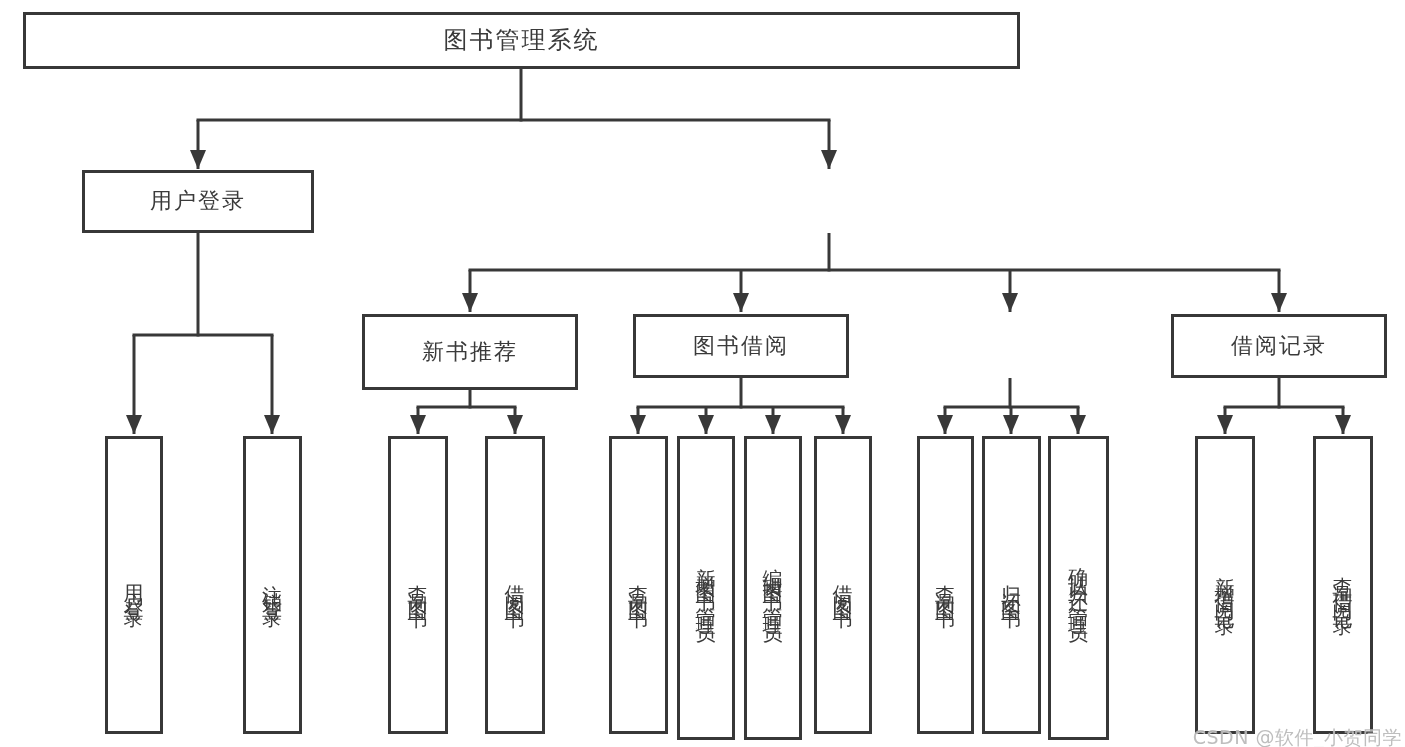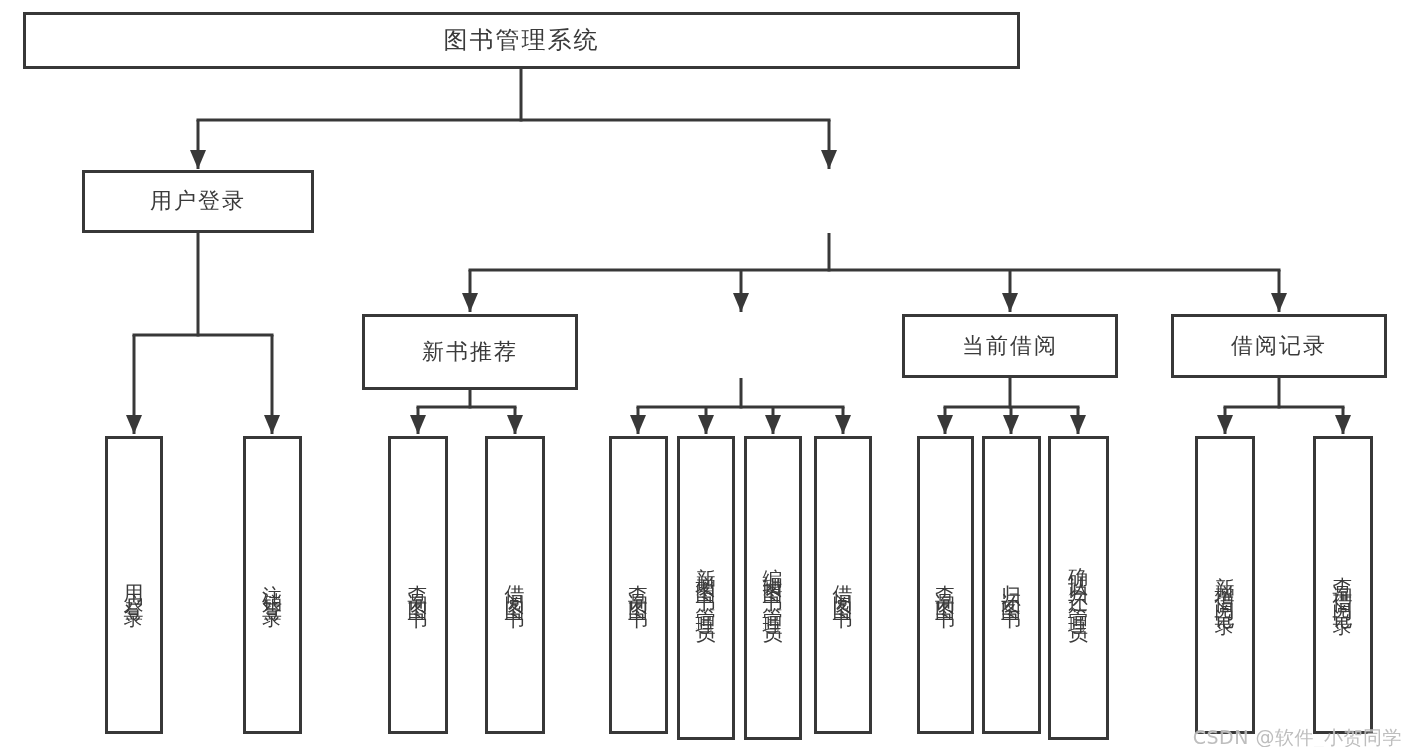--- a/index.html
+++ b/index.html
@@ -108,21 +108,21 @@
       <line x1="1225" y1="407" x2="1225" y2="434" marker-end="url(#ah)"></line>
       <line x1="1343" y1="407" x2="1343" y2="434" marker-end="url(#ah)"></line>
     </g>
   </svg>
 
   <div class="node root" style="left:23px; top:12px; width:997px; height:57px;">图书管理系统</div>
 
   <div class="node" style="left:82px; top:170px; width:232px; height:63px;">用户登录</div>
 
   <div class="node" style="left:362px; top:314px; width:216px; height:76px;">新书推荐</div>
-  <div class="node" style="left:902px; top:314px; width:216px; height:64px;">当前借阅</div>
+  <div class="node" style="left:633px; top:314px; width:216px; height:64px;">图书借阅</div>
   <div class="node" style="left:1171px; top:314px; width:216px; height:64px;">借阅记录</div>
 
   <div class="node vnode" style="left:105px; top:436px; width:58px; height:298px;">用户登录</div>
   <div class="node vnode" style="left:243px; top:436px; width:59px; height:298px;">注销登录</div>
 
   <div class="node vnode" style="left:388px; top:436px; width:60px; height:298px;">查询图书</div>
   <div class="node vnode" style="left:485px; top:436px; width:60px; height:298px;">借阅图书</div>
 
   <div class="node vnode" style="left:609px; top:436px; width:59px; height:298px;">查询图书</div>
   <div class="node vnode" style="left:677px; top:436px; width:58px; height:304px;">新增图书（管理员）</div>

